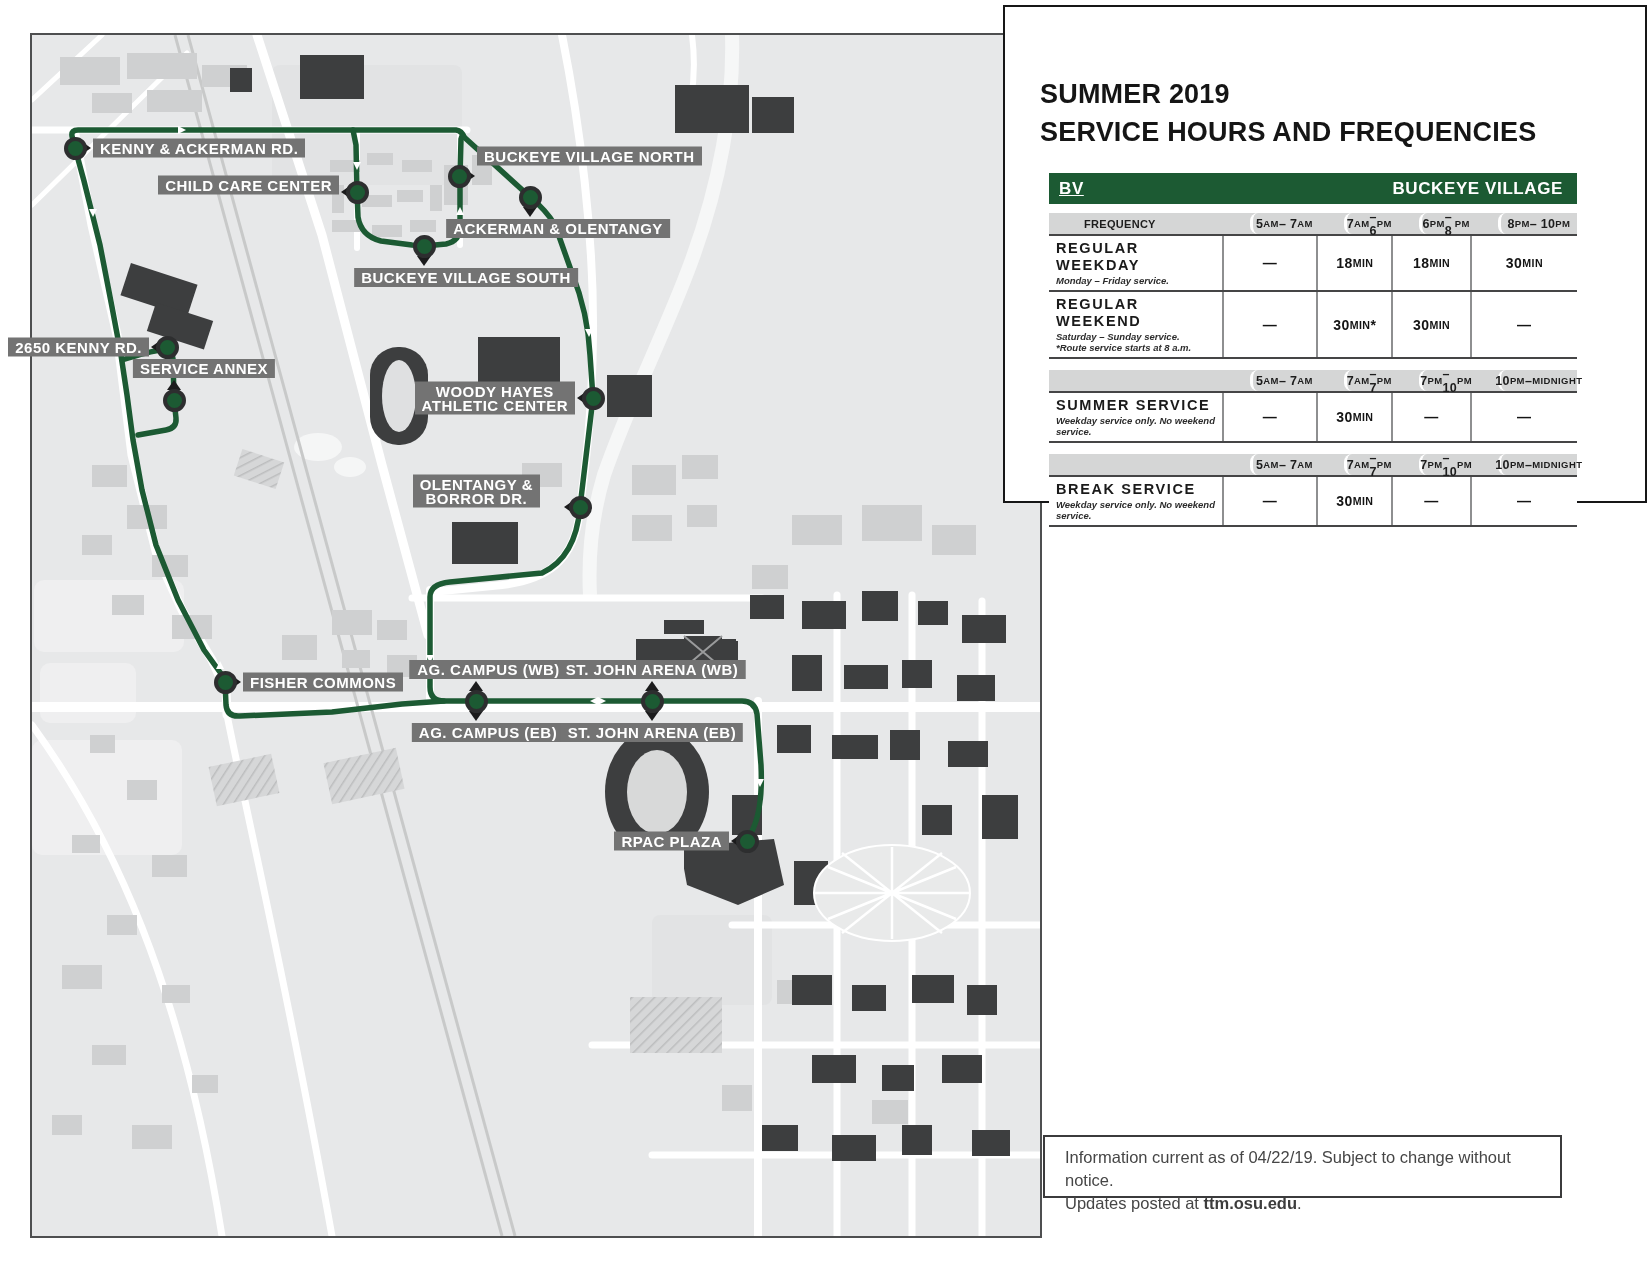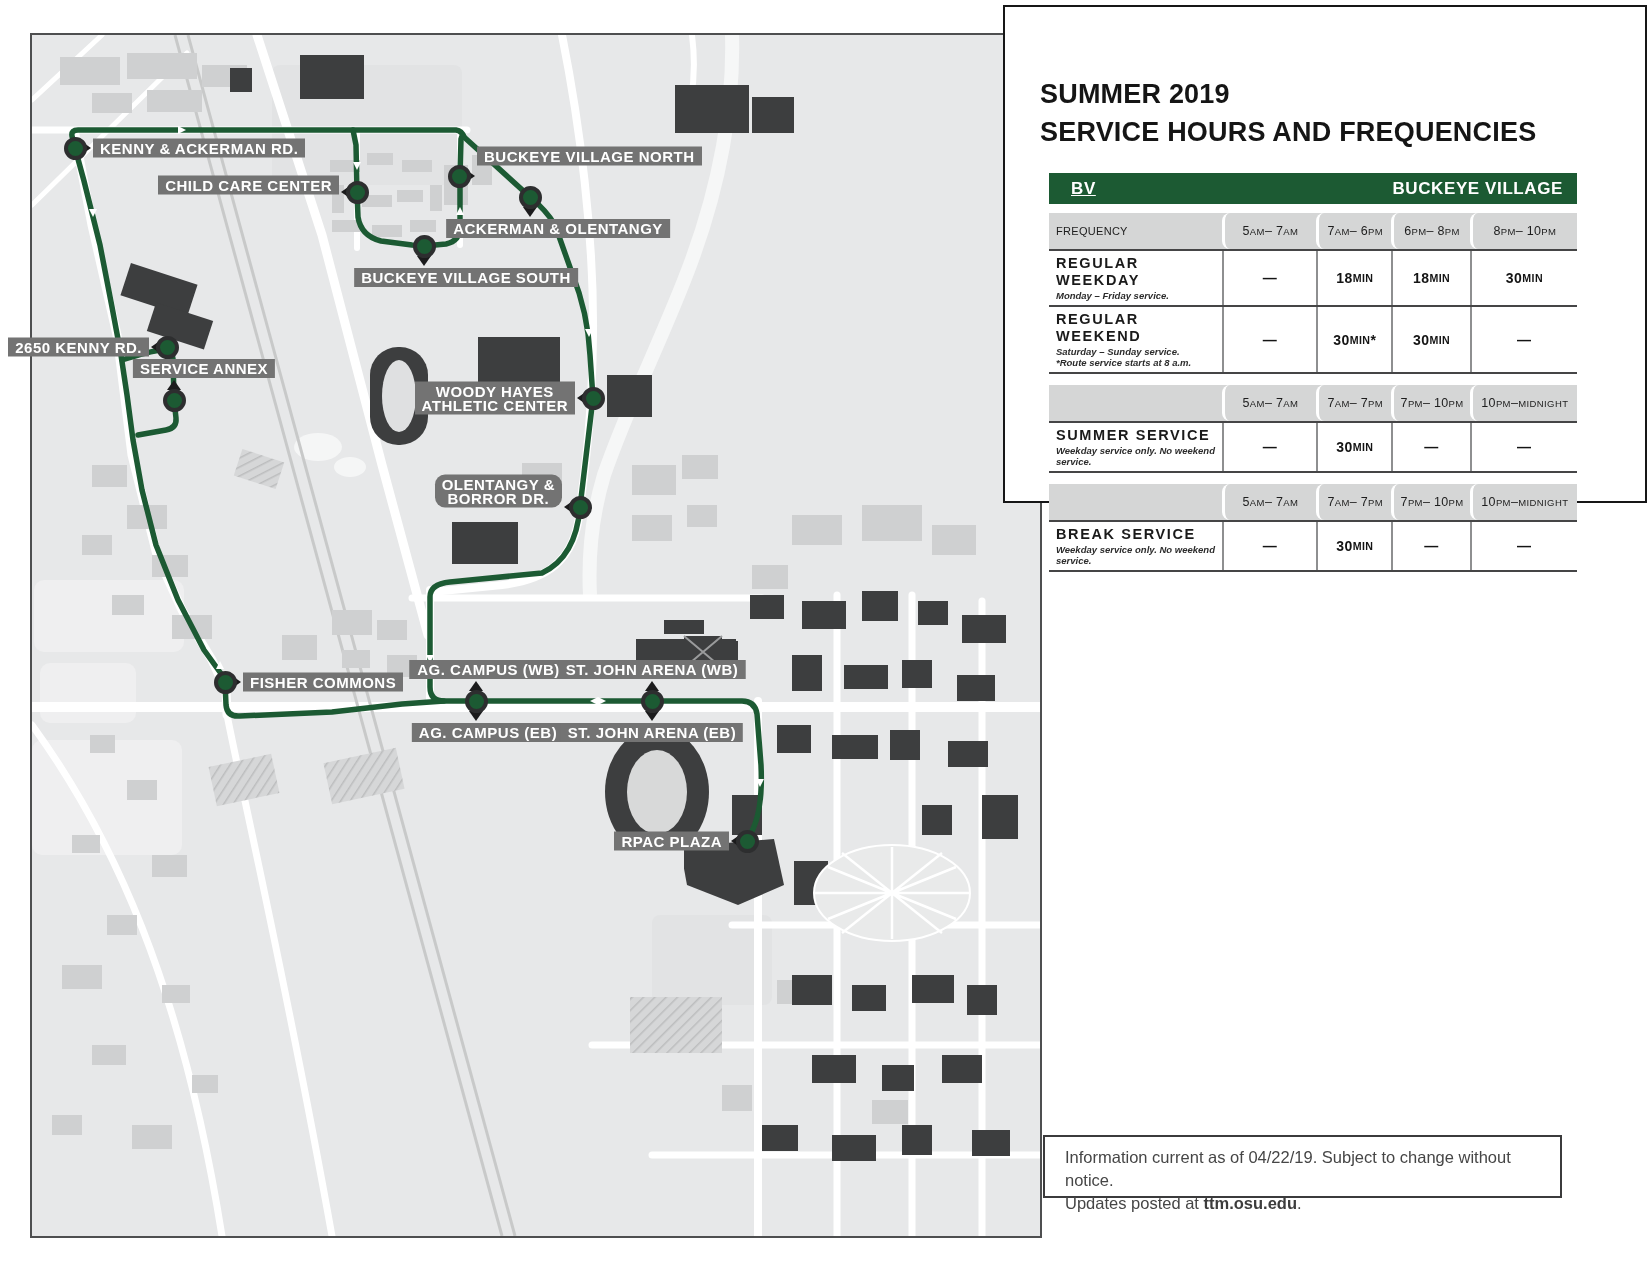--- a/index.html
+++ b/index.html
@@ -22,28 +22,28 @@
   .ptr-up{border-left:7px solid transparent;border-right:7px solid transparent;border-bottom:10px solid #1b1b1c;}
   .ptr-down{border-left:7px solid transparent;border-right:7px solid transparent;border-top:10px solid #1b1b1c;}
 
   
   .panel{position:absolute;left:1003px;top:5px;width:644px;height:498px;background:#fff;
        border:2px solid #161617;box-sizing:border-box;z-index:10;}
   .panel-title{margin:68px 0 0 35px;font-size:27px;line-height:38px;font-weight:bold;
        color:#151515;letter-spacing:.2px;}
   .route-bar{margin:22px 0 0 44px;width:528px;height:31px;display:flex;align-items:center;
        justify-content:space-between;color:#fff;font-weight:bold;font-size:17px;letter-spacing:.6px;}
-  .route-bar .bv{padding-left:22px;text-decoration:underline;}
+  .route-bar .bv{padding-left:10px;text-decoration:underline;}
   .route-bar .rn{padding-right:14px;text-align:right;}
   .freq-table{margin:9px 0 0 44px;width:528px;}
   .sec + .sec{margin-top:11px;}
   .band,.trow{display:grid;grid-template-columns:32.7% 17.9% 14.25% 14.85% 20.3%;}
   .band{background:#d5d6d6;border-bottom:2px solid #454546;}
-  .bcell{height:36px;display:flex;align-items:center;justify-content:center;
-       font-weight:normal;font-size:12.5px;color:#1d1d1d;letter-spacing:.3px;}
+  .bcell{height:21px;display:flex;align-items:center;justify-content:center;
+       font-weight:bold;font-size:12.5px;color:#1d1d1d;letter-spacing:.3px;margin-left:28px;}
   .bcell.c0{justify-content:flex-start;padding-left:7px;font-size:11px;}
   .band .bcell + .bcell{border-left:3px solid #fff;border-radius:8px;}
   .trow{border-bottom:2px solid #454546;background:#fff;}
   .trow > div + div{border-left:2px solid #8e8f90;}
   .lcell{padding:4px 6px 4px 7px;}
   .rl{font-size:14.5px;font-weight:bold;letter-spacing:1.6px;color:#1a1a1a;line-height:17px;}
   .rs{font-size:9.5px;font-weight:bold;font-style:italic;color:#2c2c2c;line-height:11px;margin-top:1px;}
   .vcell{display:flex;align-items:center;justify-content:center;font-weight:bold;
        font-size:14px;color:#141414;letter-spacing:.5px;min-height:30px;}
   .sc{font-size:.76em;letter-spacing:.4px;}
@@ -272,21 +272,21 @@
         <div class="ptr ptr-left" style="left: 119px; top: 305px;"></div>
         <div class="stop-label" style="right: 891px; top: 312px; transform: translateY(-50%);">2650 KENNY RD.</div>
         <div class="stop-circle" style="left: 123.5px; top: 300.5px; background: rgb(28, 90, 51);"></div>
         <div class="ptr ptr-up" style="left: 135px; top: 345px;"></div>
         <div class="stop-label" style="left: 172px; top: 343px; transform: translate(-50%, -100%);">SERVICE ANNEX</div>
         <div class="stop-circle" style="left: 130.5px; top: 353.5px; background: rgb(28, 90, 51);"></div>
         <div class="ptr ptr-left" style="left: 545px; top: 356px;"></div>
         <div class="stop-label" style="right: 465px; top: 363px; transform: translateY(-50%);">WOODY HAYES<br>ATHLETIC CENTER</div>
         <div class="stop-circle" style="left: 549.5px; top: 351.5px; background: rgb(28, 90, 51);"></div>
         <div class="ptr ptr-left" style="left: 532px; top: 465px;"></div>
-        <div class="stop-label" style="right: 478px; top: 456px; transform: translateY(-50%); border-radius: 10px;">OLENTANGY &amp;<br>BORROR DR.</div>
+        <div class="stop-label" style="right: 500px; top: 456px; transform: translateY(-50%);">OLENTANGY &amp;<br>BORROR DR.</div>
         <div class="stop-circle" style="left: 536.5px; top: 460.5px; background: rgb(28, 90, 51);"></div>
         <div class="ptr ptr-right" style="left: 199px; top: 640px;"></div>
         <div class="stop-label" style="left: 211px; top: 647px; transform: translateY(-50%);">FISHER COMMONS</div>
         <div class="stop-circle" style="left: 181.5px; top: 635.5px; background: rgb(28, 90, 51);"></div>
         <div class="ptr ptr-up" style="left: 437px; top: 646px;"></div>
         <div class="stop-label" style="left: 456px; top: 644px; transform: translate(-50%, -100%); padding-left: 8px;">AG. CAMPUS (WB)</div>
         <div class="ptr ptr-down" style="left: 437px; top: 676px;"></div>
         <div class="stop-label" style="left: 456px; top: 688px; transform: translate(-50%, 0px);">AG. CAMPUS (EB)</div>
         <div class="stop-circle" style="left: 432.5px; top: 654.5px; background: rgb(28, 90, 51);"></div>
         <div class="ptr ptr-up" style="left: 613px; top: 646px;"></div>

